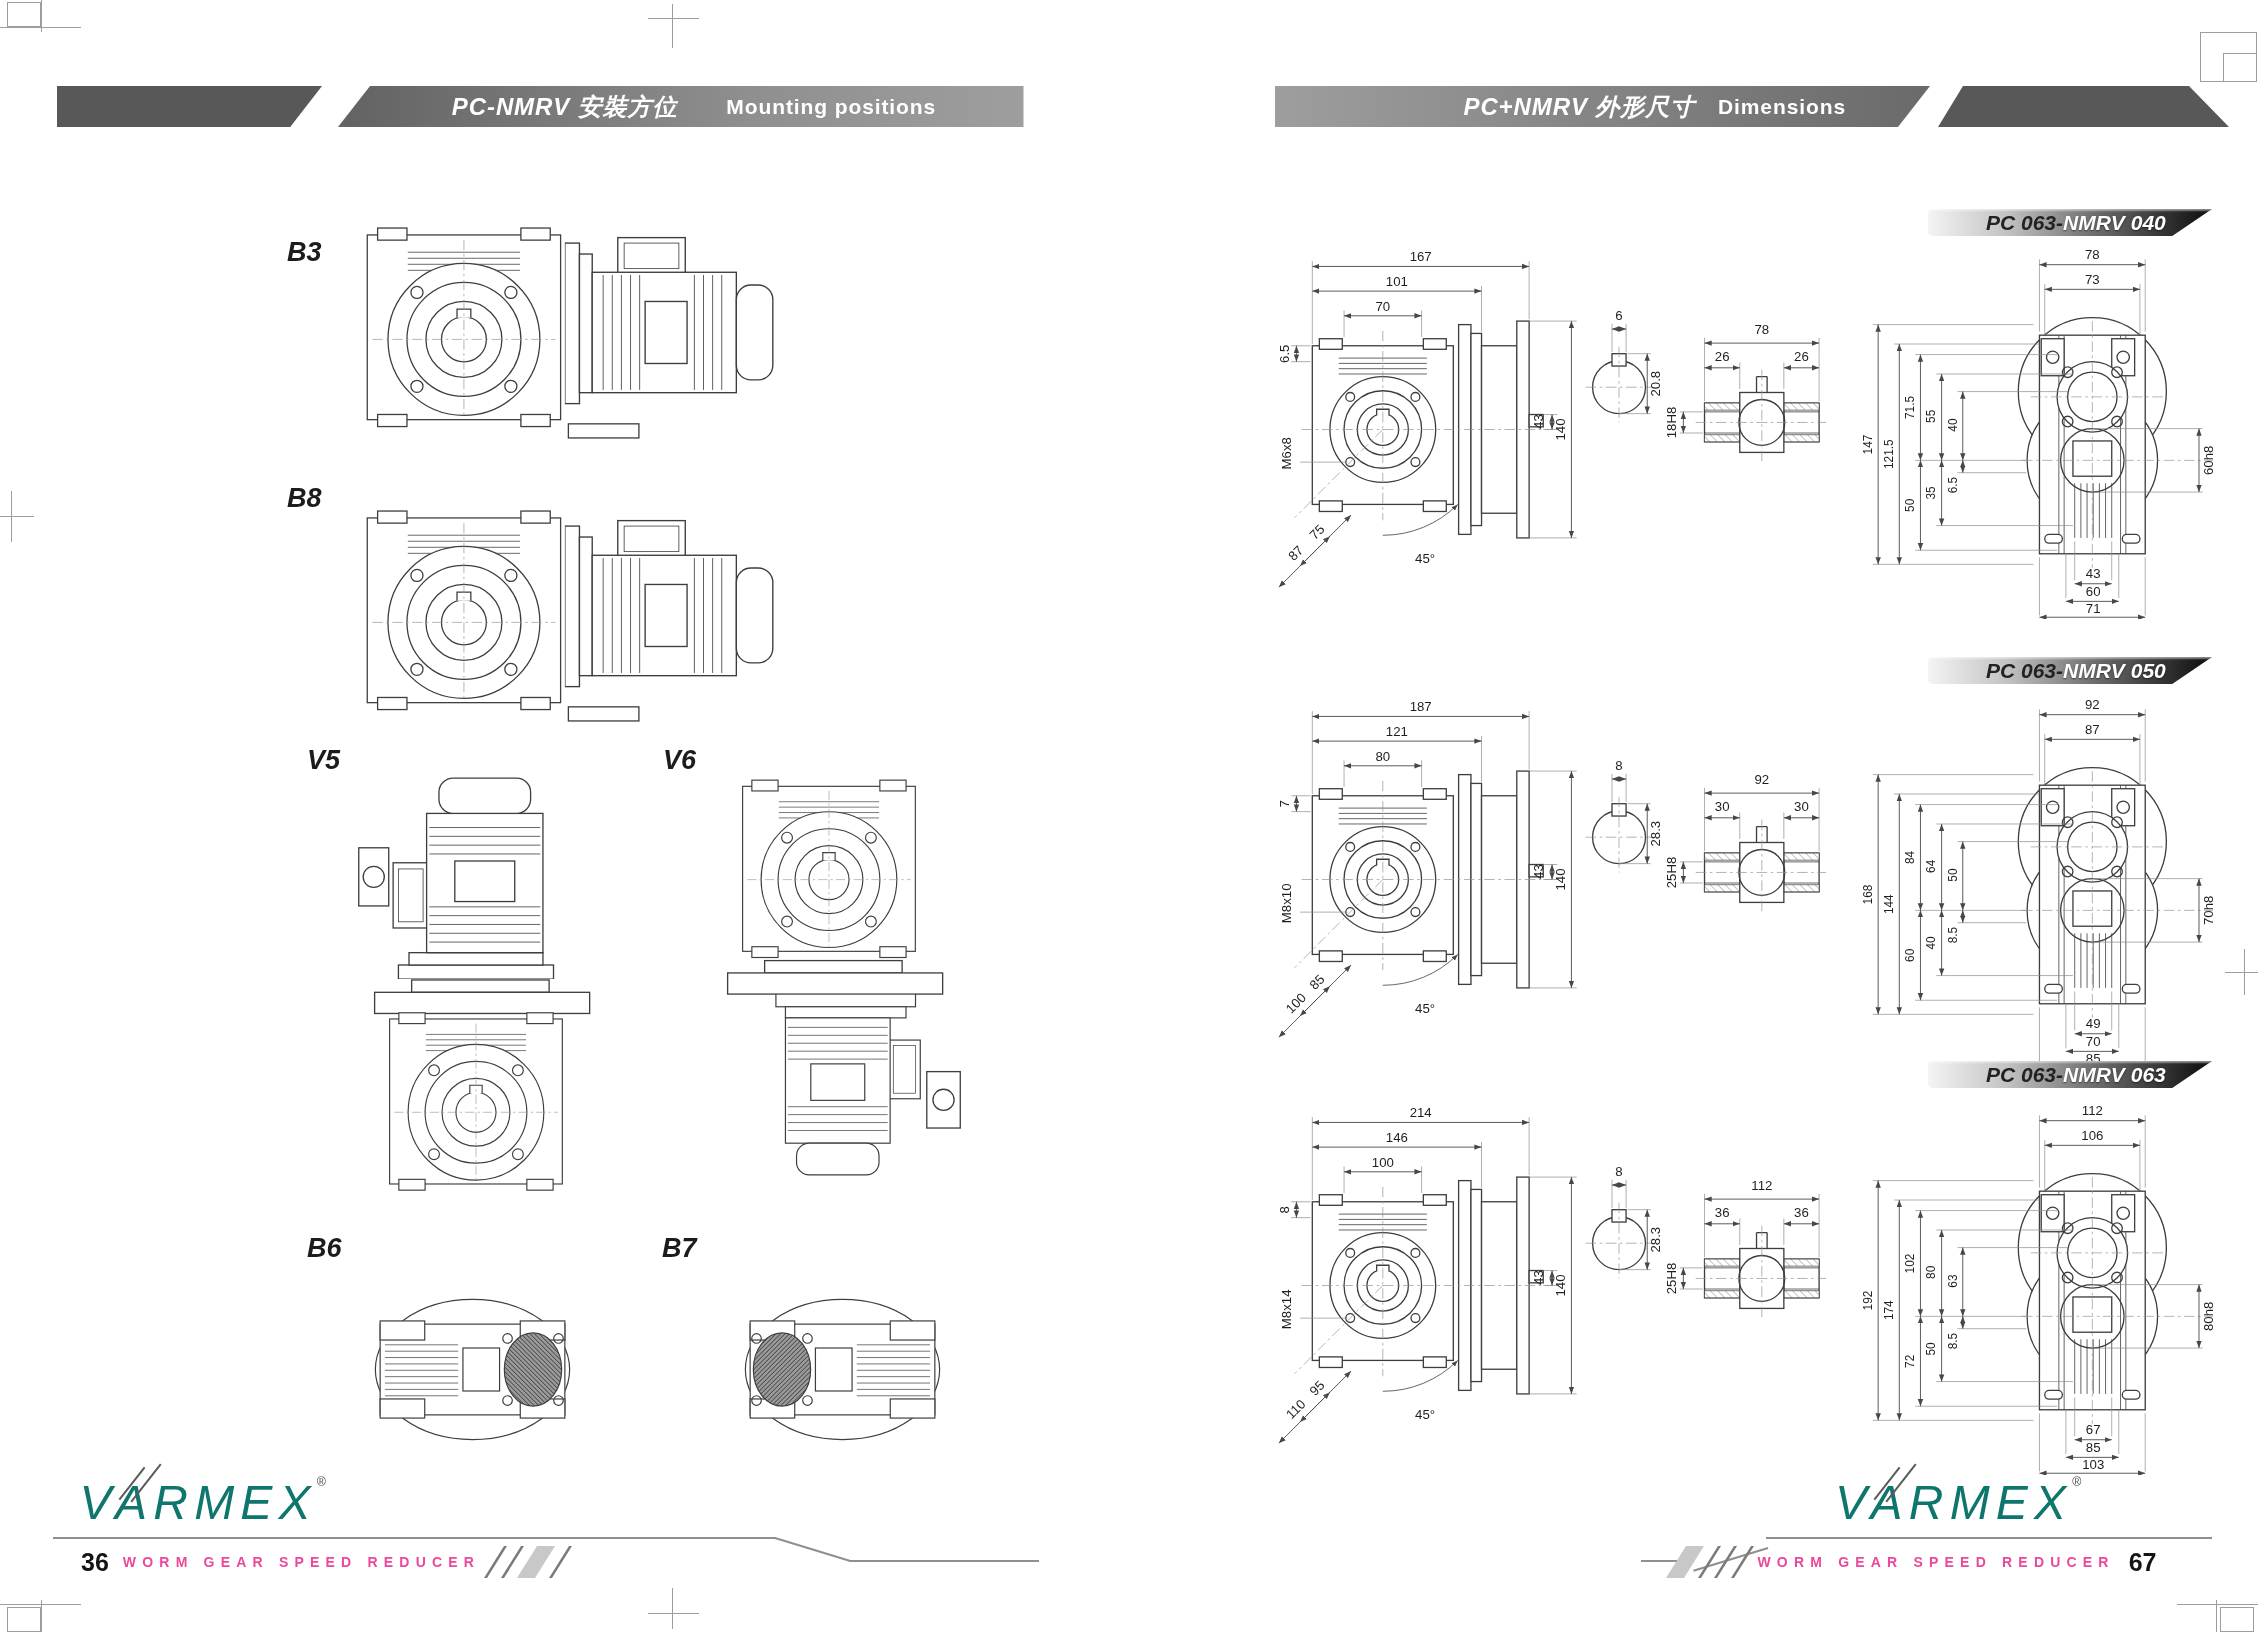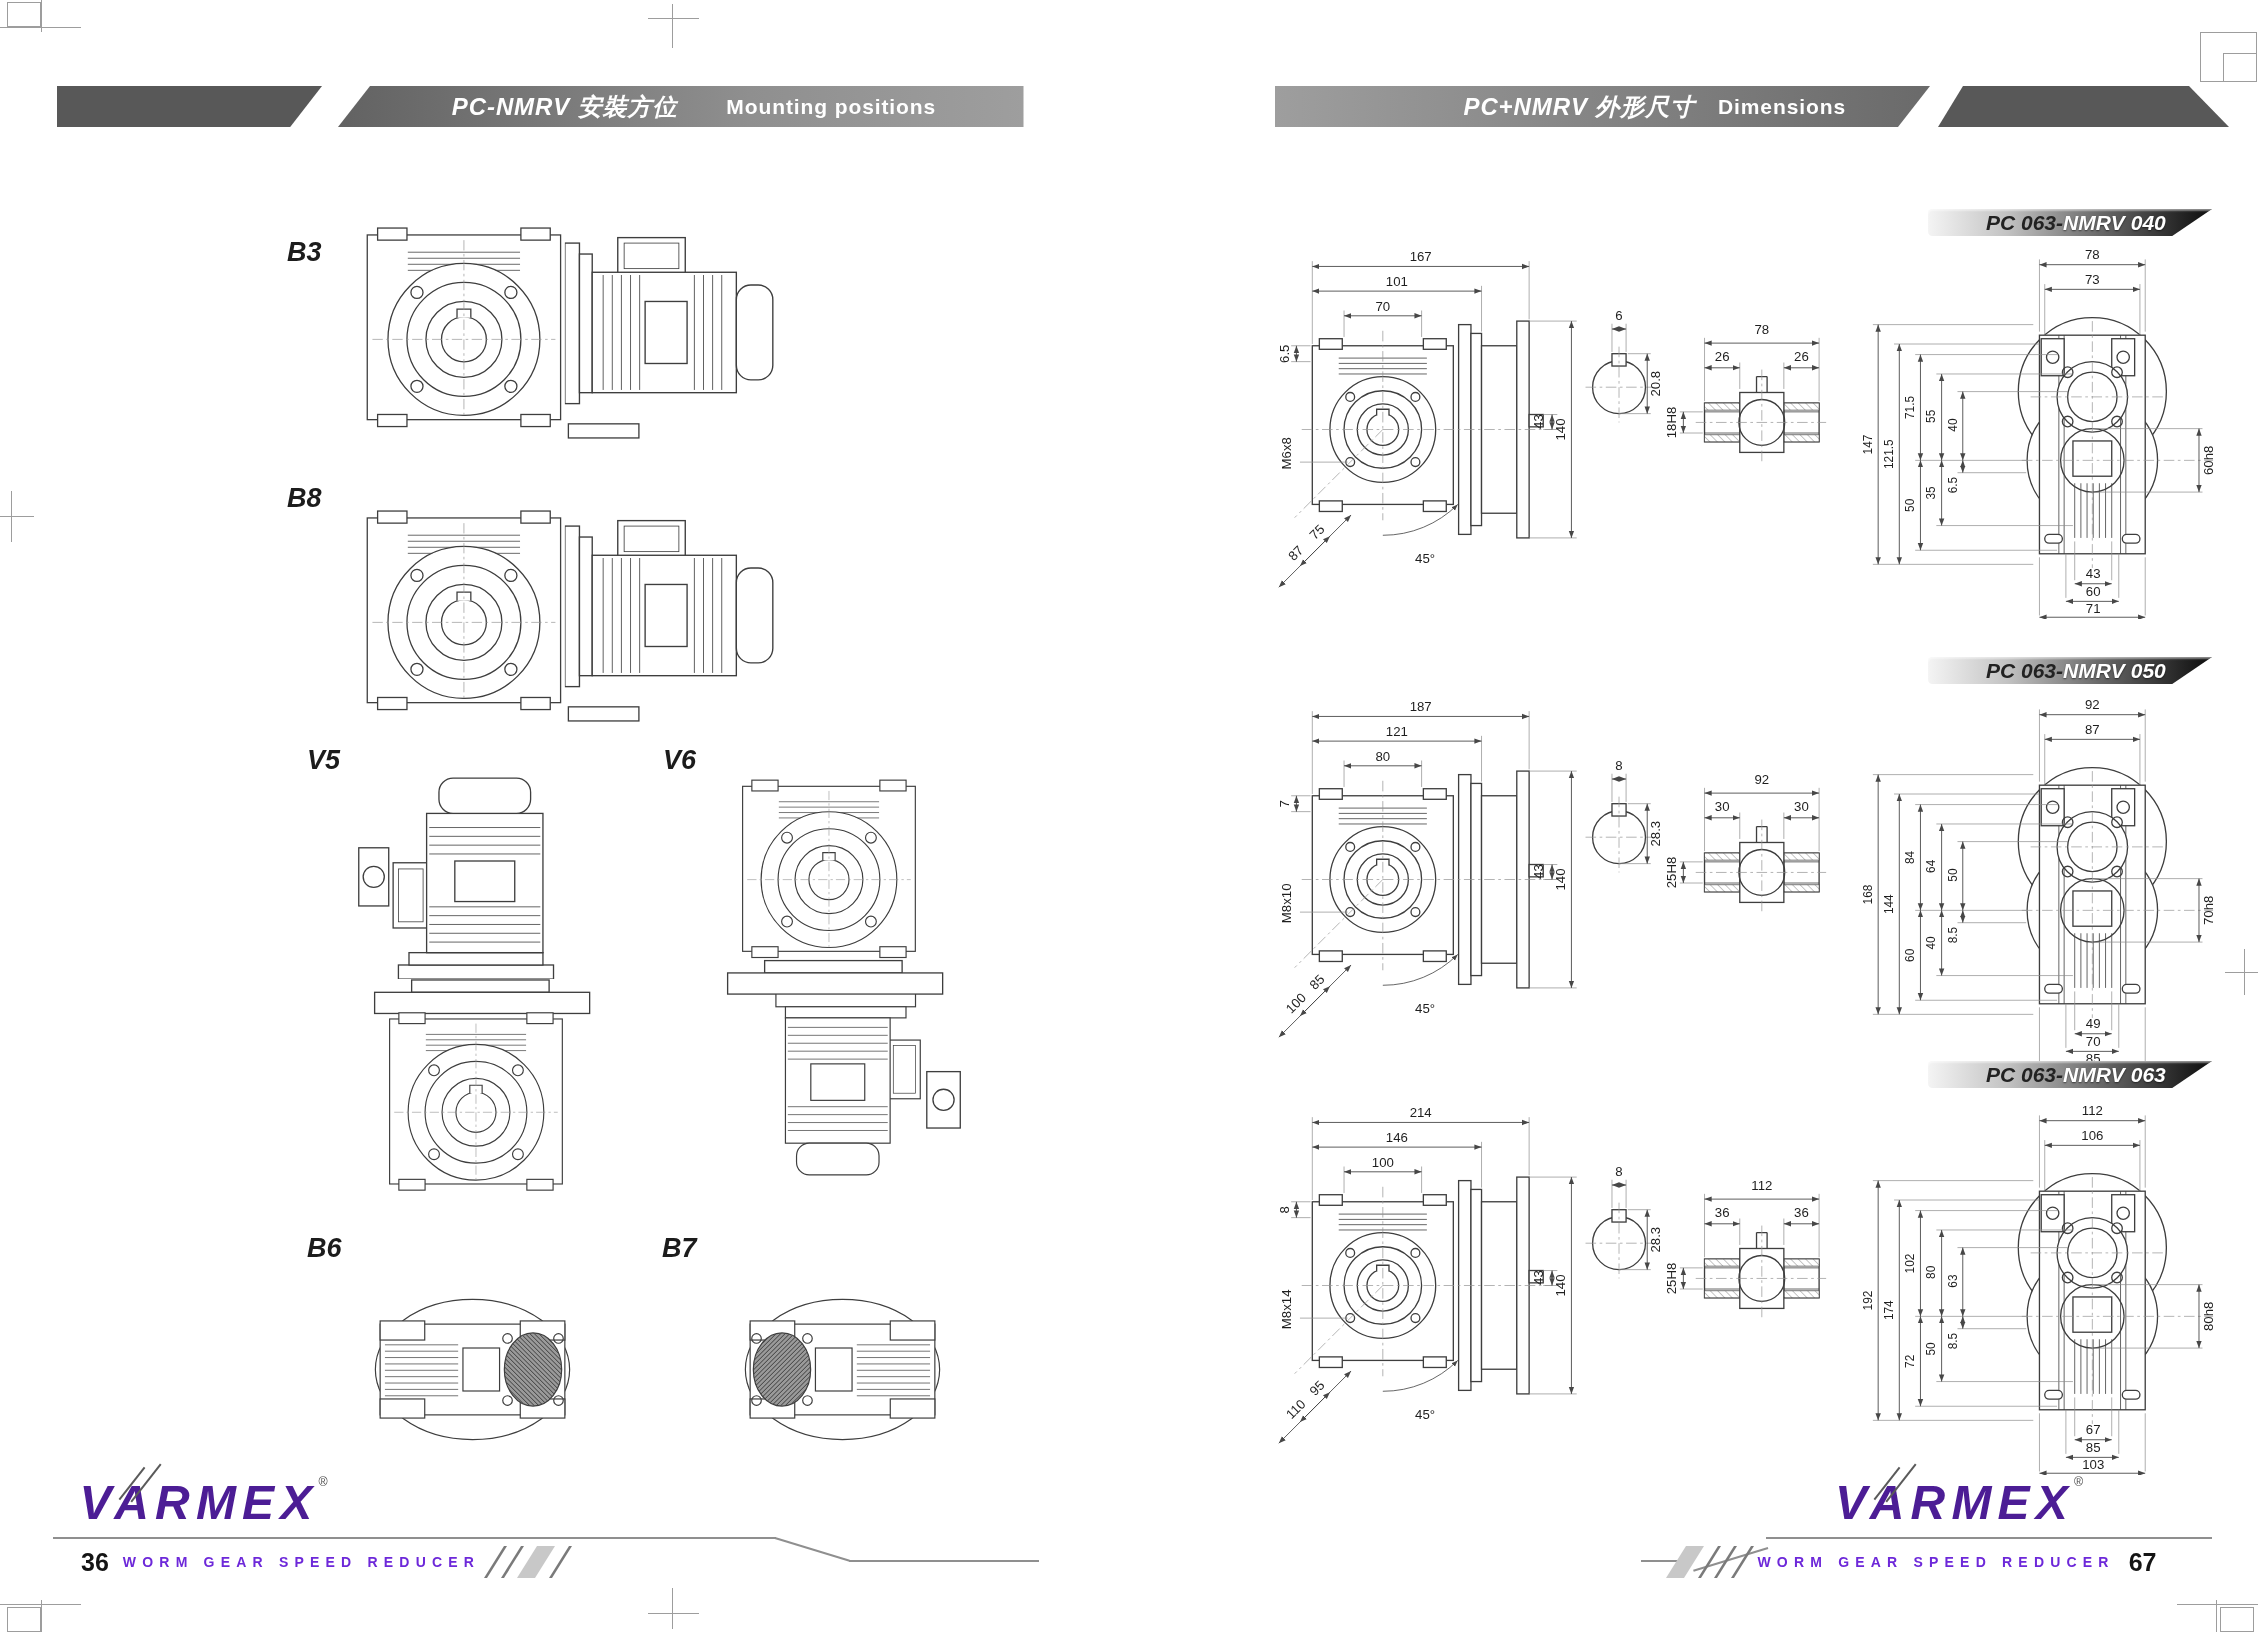--- a/index.html
+++ b/index.html
@@ -29,29 +29,29 @@
   .s{fill:none;stroke:#3e3e3e;stroke-width:1.5;}
   .sf{fill:#ffffff;stroke:#3e3e3e;stroke-width:1.5;}
   .thin{stroke-width:0.9;}
   .cl{fill:none;stroke:#949494;stroke-width:0.8;stroke-dasharray:12 4 3 4;}
   .dim{stroke:#474747;stroke-width:1;marker-start:url(#arw);marker-end:url(#arw);}
   .ext{fill:none;stroke:#8d8d8d;stroke-width:0.8;}
   .dt{font-family:"Liberation Sans",sans-serif;font-size:15px;fill:#1f1f1f;text-anchor:middle;}
   .dts{font-family:"Liberation Sans",sans-serif;font-size:13.5px;fill:#1f1f1f;text-anchor:middle;}
   
   .footer{position:absolute;}
-  .logo-text{font-style:italic;font-weight:700;font-size:48px;letter-spacing:6.2px;color:#4c1d95;}
+  .logo-text{font-style:italic;font-weight:400;font-size:48px;letter-spacing:6.2px;color:#0f766e;}
   .logo-reg{font-size:12.4px;color:#4c4c4c;vertical-align:top;}
   .logo-antenna{position:absolute;background:#5a5a5a;width:1.8px;}
   .rule{position:absolute;height:1.8px;background:#8f8f8f;}
   .rule-diag{position:absolute;height:1.8px;width:78px;background:#8f8f8f;transform:rotate(17deg);transform-origin:left center;}
   .rule-diag.up{transform:rotate(-17deg);transform-origin:right center;}
   .tagrow{position:absolute;display:flex;align-items:center;gap:14px;}
   .pageno{font-weight:bold;font-size:25px;color:#141414;}
-  .tagline{font-weight:bold;font-size:14px;letter-spacing:6.2px;color:#6d28d9;white-space:nowrap;}
+  .tagline{font-weight:bold;font-size:14px;letter-spacing:6.2px;color:#ec4899;white-space:nowrap;}
   .slash{width:2.6px;height:32px;background:#7a7a7a;transform:skewX(-32deg);}
   .slash.light{width:17.6px;background:#c8c8c8;}
 </style>
 </head>
 <body>
 
 <div class="page">
 
   <svg width="0" height="0" style="position:absolute">
     <defs>

